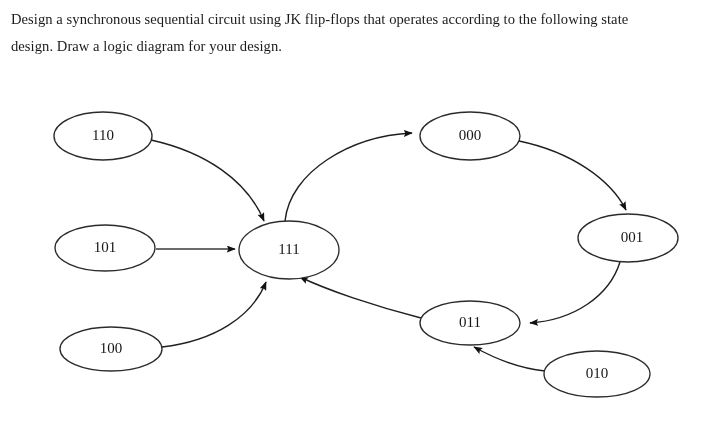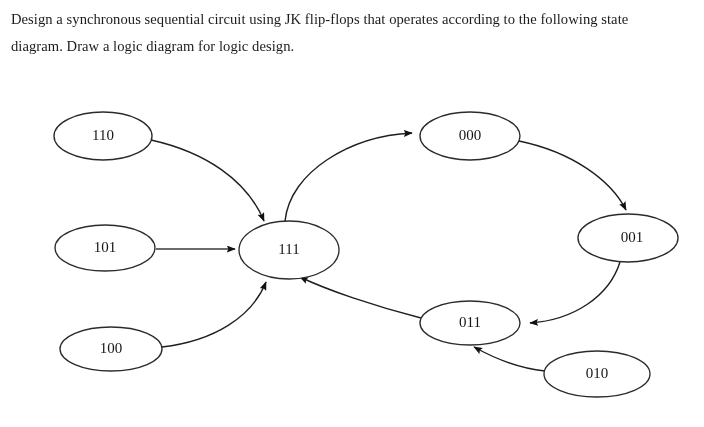--- a/index.html
+++ b/index.html
@@ -67,21 +67,21 @@
     stroke-width: 1.6;
   }
 </style>
 </head>
 <body>
 
 <div id="page">
 
   <div class="question-text">
     <span class="line">Design a synchronous sequential circuit using JK flip-flops that operates according to the following state</span>
-    <span class="line">diagram. Draw a logic diagram for logic design.</span>
+    <span class="line">design. Draw a logic diagram for your design.</span>
   </div>
 
   <svg id="diagram" viewBox="0 0 704 427">
     <defs>
       <marker id="arrowhead" markerWidth="9" markerHeight="7" refX="8.2" refY="3.5" orient="auto" markerUnits="userSpaceOnUse">
         <path d="M0,0 L9,3.5 L0,7 L1.6,3.5 Z" fill="#111111"></path>
       </marker>
       <marker id="arrowhead-thin" markerWidth="10" markerHeight="7.5" refX="9.4" refY="3.75" orient="auto" markerUnits="userSpaceOnUse">
         <path d="M0,0 L10,3.75 L0,7.5 L1.8,3.75 Z" fill="#1a1a1a"></path>
       </marker>

